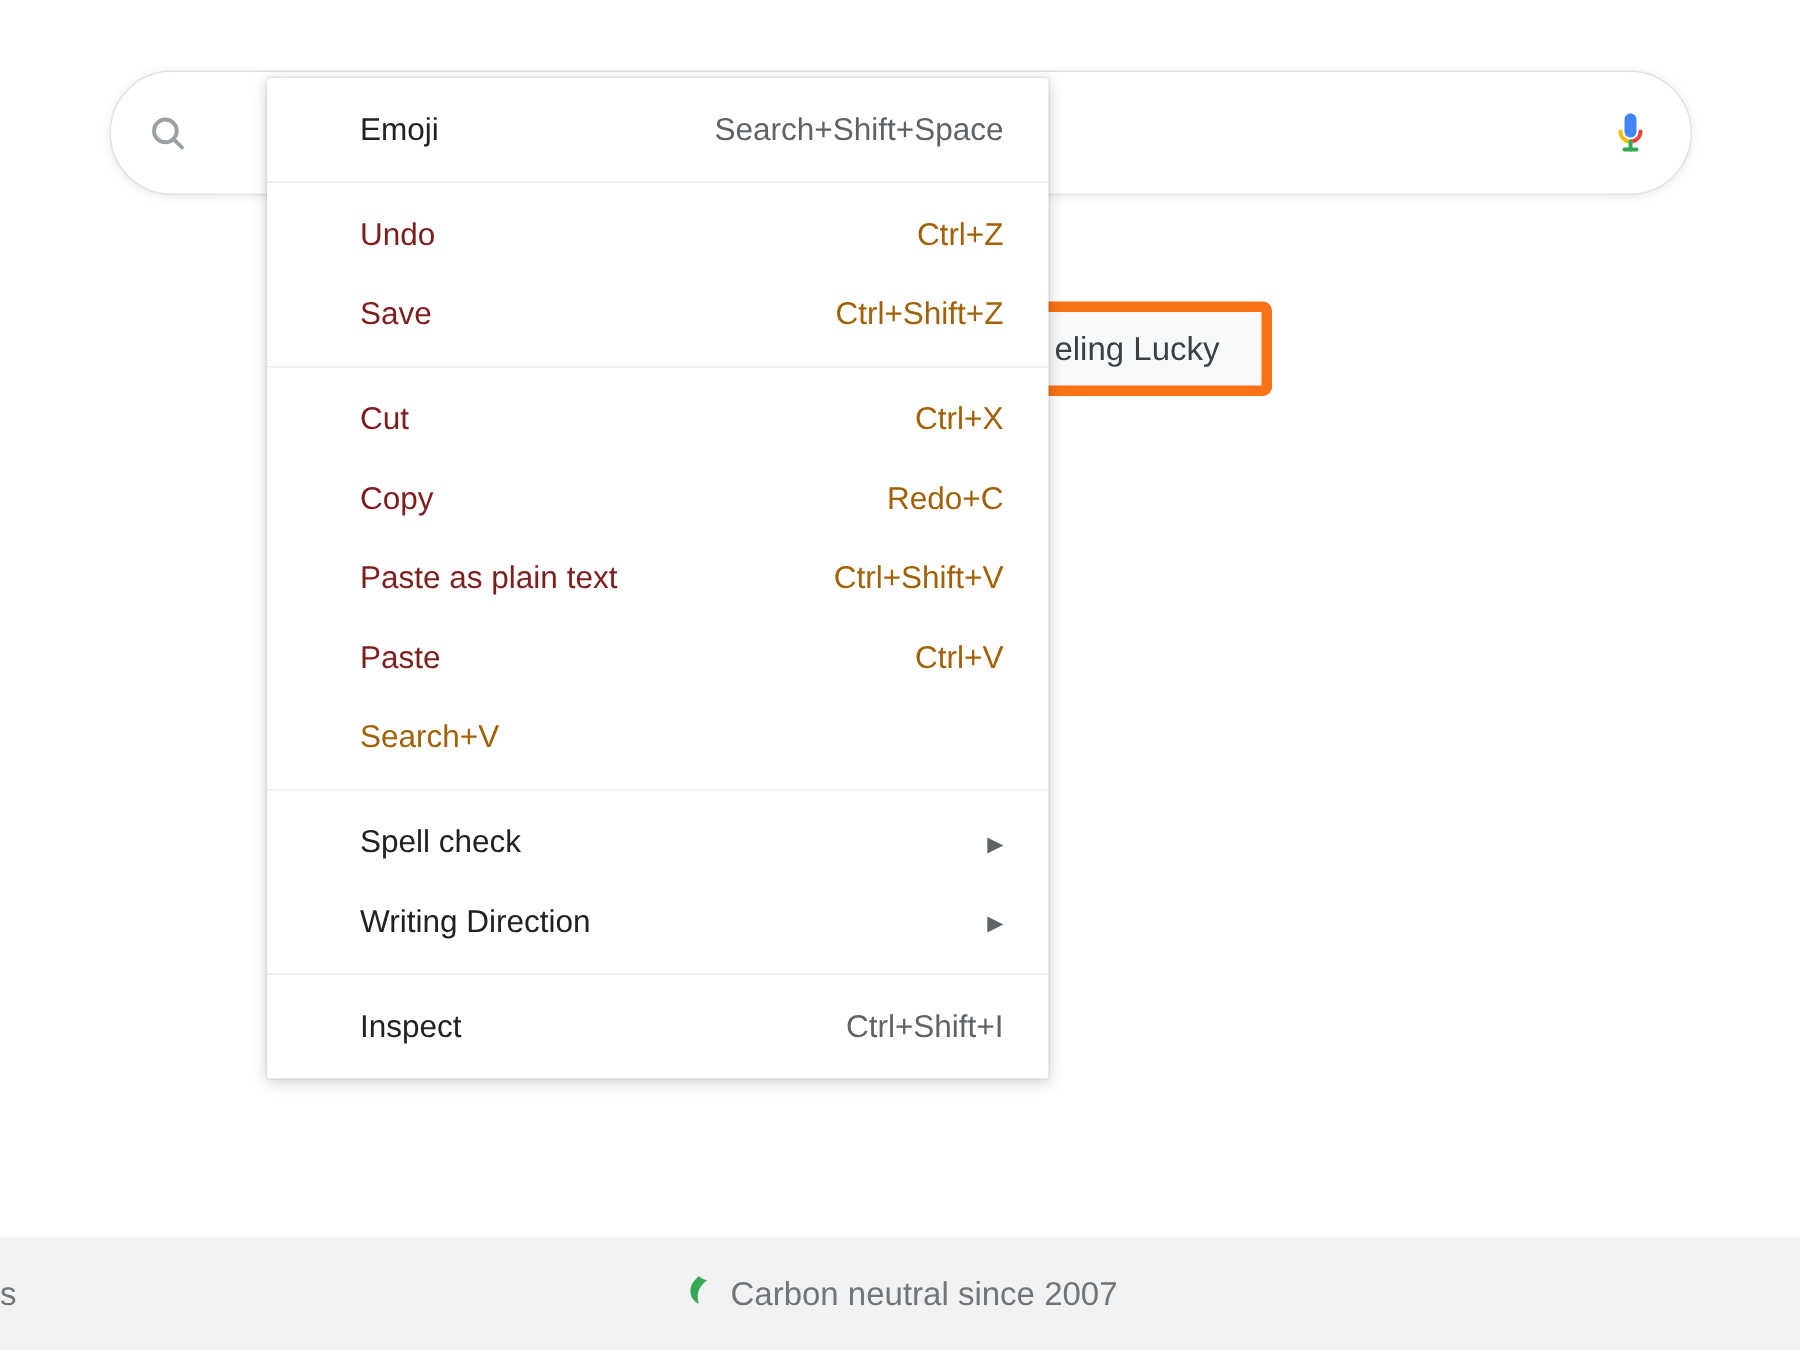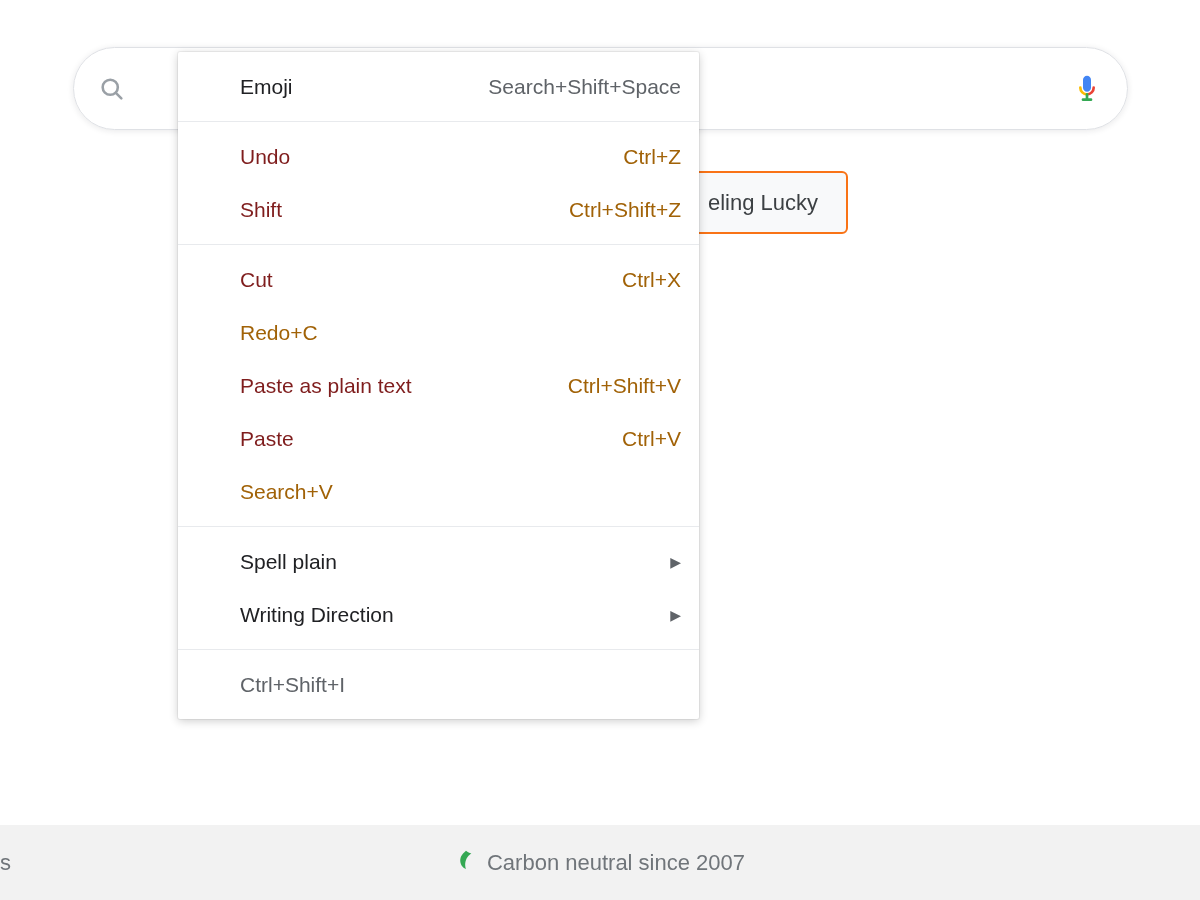--- a/index.html
+++ b/index.html
@@ -35,26 +35,26 @@
       outline: none;
       font-size: 20px;
       height: 100%;
     }
     .mic-icon-wrap {
       display: flex;
       align-items: center;
     }
     .lucky-button {
       position: absolute;
-      top: 171px;
+      top: 201px;
       left: 628px;
       width: 220px;
       height: 63px;
       background: #f8f9fa;
-      border: 2px solid #f97316;
+      border: 7px solid #f97316;
       border-radius: 6px;
       display: flex;
       align-items: center;
       justify-content: flex-end;
       padding-right: 28px;
       font-size: 22px;
       color: #3c4043;
     }
     .footer {
       position: absolute;
@@ -87,21 +87,21 @@
       background: #fff;
       box-shadow: 0 2px 10px rgba(0,0,0,0.2), 0 0 0 1px rgba(0,0,0,0.05);
       border-radius: 2px;
       padding: 8px 0;
       z-index: 100;
     }
     .menu-item {
       display: flex;
       align-items: center;
       height: 53px;
-      padding: 0 18px 0 62px;
+      padding: 0 30px 0 62px;
       font-size: 21px;
       cursor: default;
       position: relative;
       justify-content: space-between;
     }
     .menu-item.enabled .menu-label { color: #202124; }
     .menu-item.enabled .menu-shortcut { color: #5f6368; }
     .menu-item.disabled .menu-label { color: #7f1d1d; }
     .menu-item.disabled .menu-shortcut { color: #a16207; }
     .menu-label { flex: 1; text-align: left; }
@@ -179,55 +179,57 @@
     <span class="menu-shortcut">Search+Shift+Space</span>
   </div>
 
   <div class="menu-divider"></div>
 
   <div class="menu-item disabled">
     <span class="menu-label">Undo</span>
     <span class="menu-shortcut">Ctrl+Z</span>
   </div>
   <div class="menu-item disabled">
-    <span class="menu-label">Shift</span>
+    <span class="menu-label">Save</span>
     <span class="menu-shortcut">Ctrl+Shift+Z</span>
   </div>
 
   <div class="menu-divider"></div>
 
   <div class="menu-item disabled">
     <span class="menu-label">Cut</span>
     <span class="menu-shortcut">Ctrl+X</span>
   </div>
   <div class="menu-item disabled">
+    <span class="menu-label">Copy</span>
     <span class="menu-shortcut">Redo+C</span>
   </div>
   <div class="menu-item disabled">
     <span class="menu-label">Paste as plain text</span>
     <span class="menu-shortcut">Ctrl+Shift+V</span>
   </div>
   <div class="menu-item disabled">
     <span class="menu-label">Paste</span>
     <span class="menu-shortcut">Ctrl+V</span>
   </div>
   <div class="menu-item disabled">
     <span class="menu-shortcut">Search+V</span>
   </div>
 
   <div class="menu-divider"></div>
 
   <div class="menu-item enabled">
-    <span class="menu-label">Spell plain</span>
+    <span class="menu-label">Spell check</span>
     <span class="menu-arrow">▶</span>
   </div>
   <div class="menu-item enabled">
     <span class="menu-label">Writing Direction</span>
     <span class="menu-arrow">▶</span>
   </div>
 
   <div class="menu-divider"></div>
 
   <div class="menu-item enabled">
+    <span class="menu-label">Inspect</span>
     <span class="menu-shortcut">Ctrl+Shift+I</span>
   </div>
 
 </div>
 
 </body></html>

